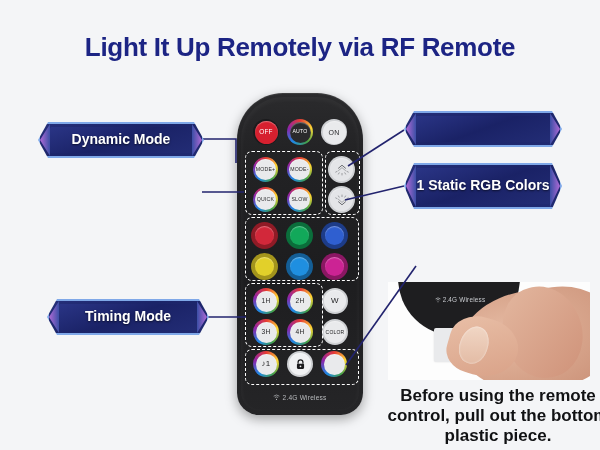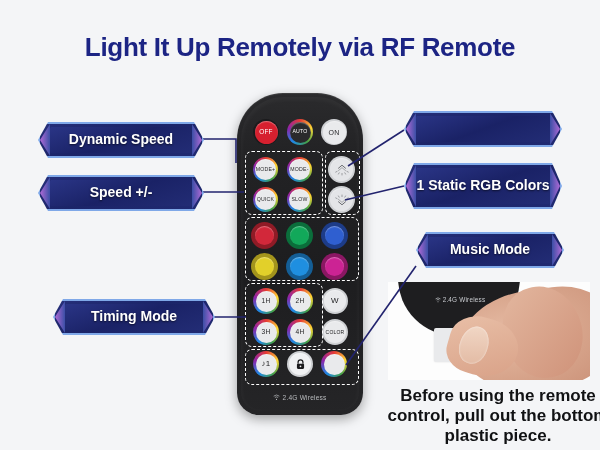--- a/index.html
+++ b/index.html
@@ -152,56 +152,44 @@
       <path d="M404 186 L345 200"></path>
       <path d="M412 268 L352 268 L352 268 Z" opacity="0"></path>
       <path d="M416 266 L346 365"></path>
     </g>
   </svg>
 
   <div class="badge" style="left:38px;top:122px;width:166px;height:36px;">
     <div class="inner"></div>
     <div class="tipL"></div>
     <div class="tipR"></div>
-    <span class="lbl">Dynamic Speed</span>
-  </div>
-
-  <div class="badge" style="left:38px;top:175px;width:166px;height:36px;">
-    <div class="inner"></div>
-    <div class="tipL"></div>
-    <div class="tipR"></div>
-    <span class="lbl">Speed +/-</span>
-  </div>
-
-  <div class="badge" style="left:53px;top:299px;width:162px;height:36px;">
+    <span class="lbl">Dynamic Mode</span>
+  </div>
+
+
+  <div class="badge" style="left:47px;top:299px;width:162px;height:36px;">
     <div class="inner"></div>
     <div class="tipL"></div>
     <div class="tipR"></div>
     <span class="lbl">Timing Mode</span>
   </div>
 
   <div class="badge" style="left:404px;top:111px;width:158px;height:36px;">
     <div class="inner"></div>
     <div class="tipL"></div>
     <div class="tipR"></div>
   </div>
 
   <div class="badge" style="left:404px;top:163px;width:158px;height:46px;">
     <div class="inner"></div>
     <div class="tipL"></div>
     <div class="tipR"></div>
     <span class="lbl">1 Static RGB Colors</span>
   </div>
 
-  <div class="badge" style="left:416px;top:232px;width:148px;height:36px;">
-    <div class="inner"></div>
-    <div class="tipL"></div>
-    <div class="tipR"></div>
-    <span class="lbl">Music Mode</span>
-  </div>
 
   <div class="remote">
 
     <div class="ring" style="left:16px;top:26px;width:26px;height:26px;background:#1b1b1d;">
       <div class="core" style="width:23px;height:23px;background:#d6202f;">
         <span class="btnlbl" style="color:#fff;font-size:6.4px;">OFF</span>
       </div>
     </div>
     <div class="ring" style="left:50px;top:26px;width:26px;height:26px;background:conic-gradient(#e53935,#fdd835,#43a047,#1e88e5,#8e24aa,#e53935);">
       <div class="core" style="width:21px;height:21px;background:#2a2a2c;">

